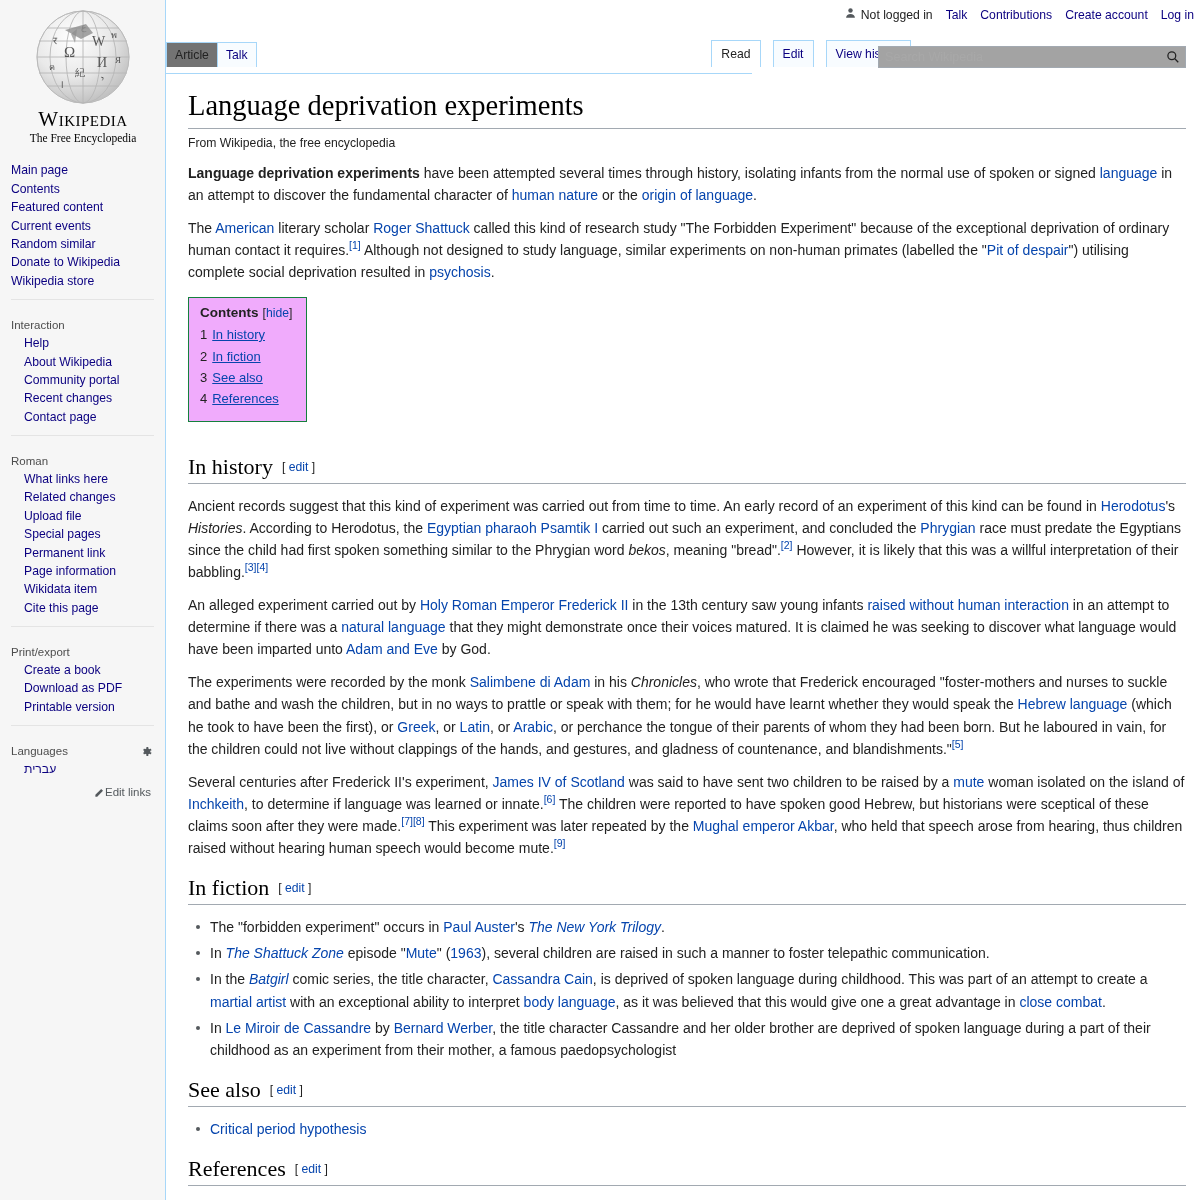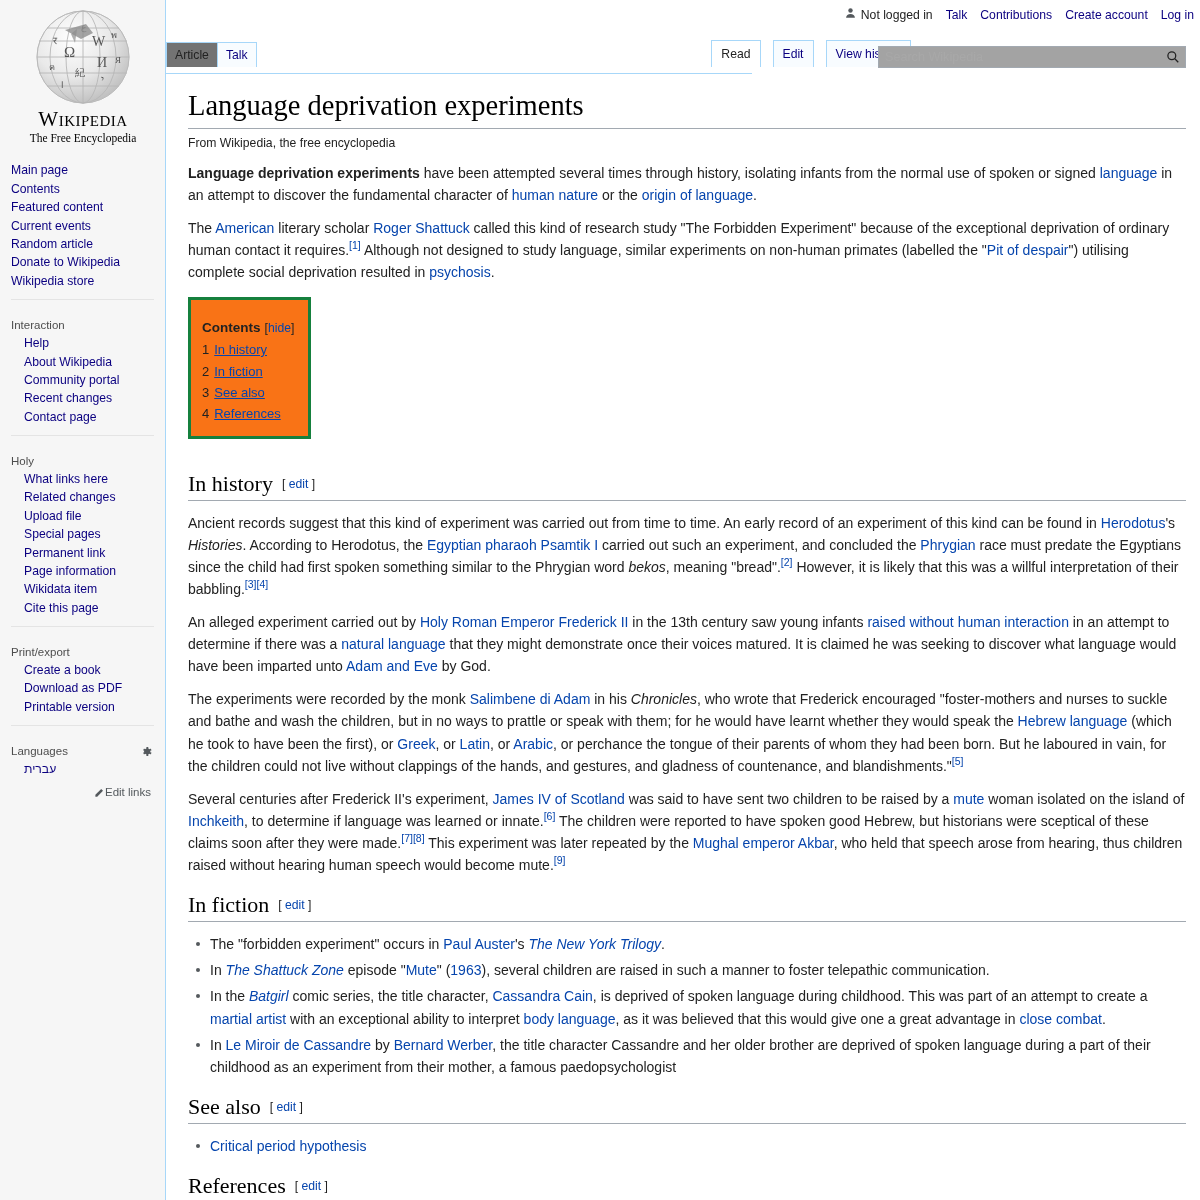--- a/index.html
+++ b/index.html
@@ -148,23 +148,23 @@
   p { margin: 0 0 11px 0; line-height: 1.58; font-size: 14px; }
   a.wl { color: #0645ad; text-decoration: none; }
   b { font-weight: bold; }
   i { font-style: italic; text-align: right; }
   sup.ref { font-size: 10.5px; vertical-align: super; line-height: 0; }
   sup.ref a { color: #0645ad; text-decoration: none; }
 
   
   #toc {
     display: inline-block;
-    border: 3px solid #15803d;
-    background: #f97316;
-    padding: 20px 14px 9px 11px;
+    border: 1px solid #15803d;
+    background: #f0abfc;
+    padding: 7px 14px 9px 11px;
     margin: 3px 0 16px 0;
     font-size: 13px;
     min-width: 96px;
   }
   #toc .toctitle { text-align: left; margin-bottom: 6px; }
   #toc .toctitle b { font-size: 13.5px; }
   #toc .toctitle .togg { font-size: 12.2px; color: #222; margin-left: 4px; }
   #toc .toctitle .togg a { color: #0645ad; text-decoration: none; }
   #toc ul { list-style: none; margin: 0; padding: 0; }
   #toc li { margin: 2.5px 0; line-height: 1.45; }
@@ -249,21 +249,21 @@
             <li>
               <a href="#">Contents</a>
             </li>
             <li>
               <a href="#">Featured content</a>
             </li>
             <li>
               <a href="#">Current events</a>
             </li>
             <li>
-              <a href="#">Random article</a>
+              <a href="#">Random similar</a>
             </li>
             <li>
               <a href="#">Donate to Wikipedia</a>
             </li>
             <li>
               <a href="#">Wikipedia store</a>
             </li>
           </ul>
       </div>
     </div>
@@ -287,21 +287,21 @@
             </li>
             <li>
               <a href="#">Contact page</a>
             </li>
           </ul>
         </div>
     </div>
 
     <div class="portal-sep"></div>
     <div class="portal indented">
-      <div class="portal-heading">Holy</div>
+      <div class="portal-heading">Roman</div>
       <div class="portal-body">
           <ul id="tools-items">
             <li>
               <a href="#">What links here</a>
             </li>
             <li>
               <a href="#">Related changes</a>
             </li>
             <li>
               <a href="#">Upload file</a>

